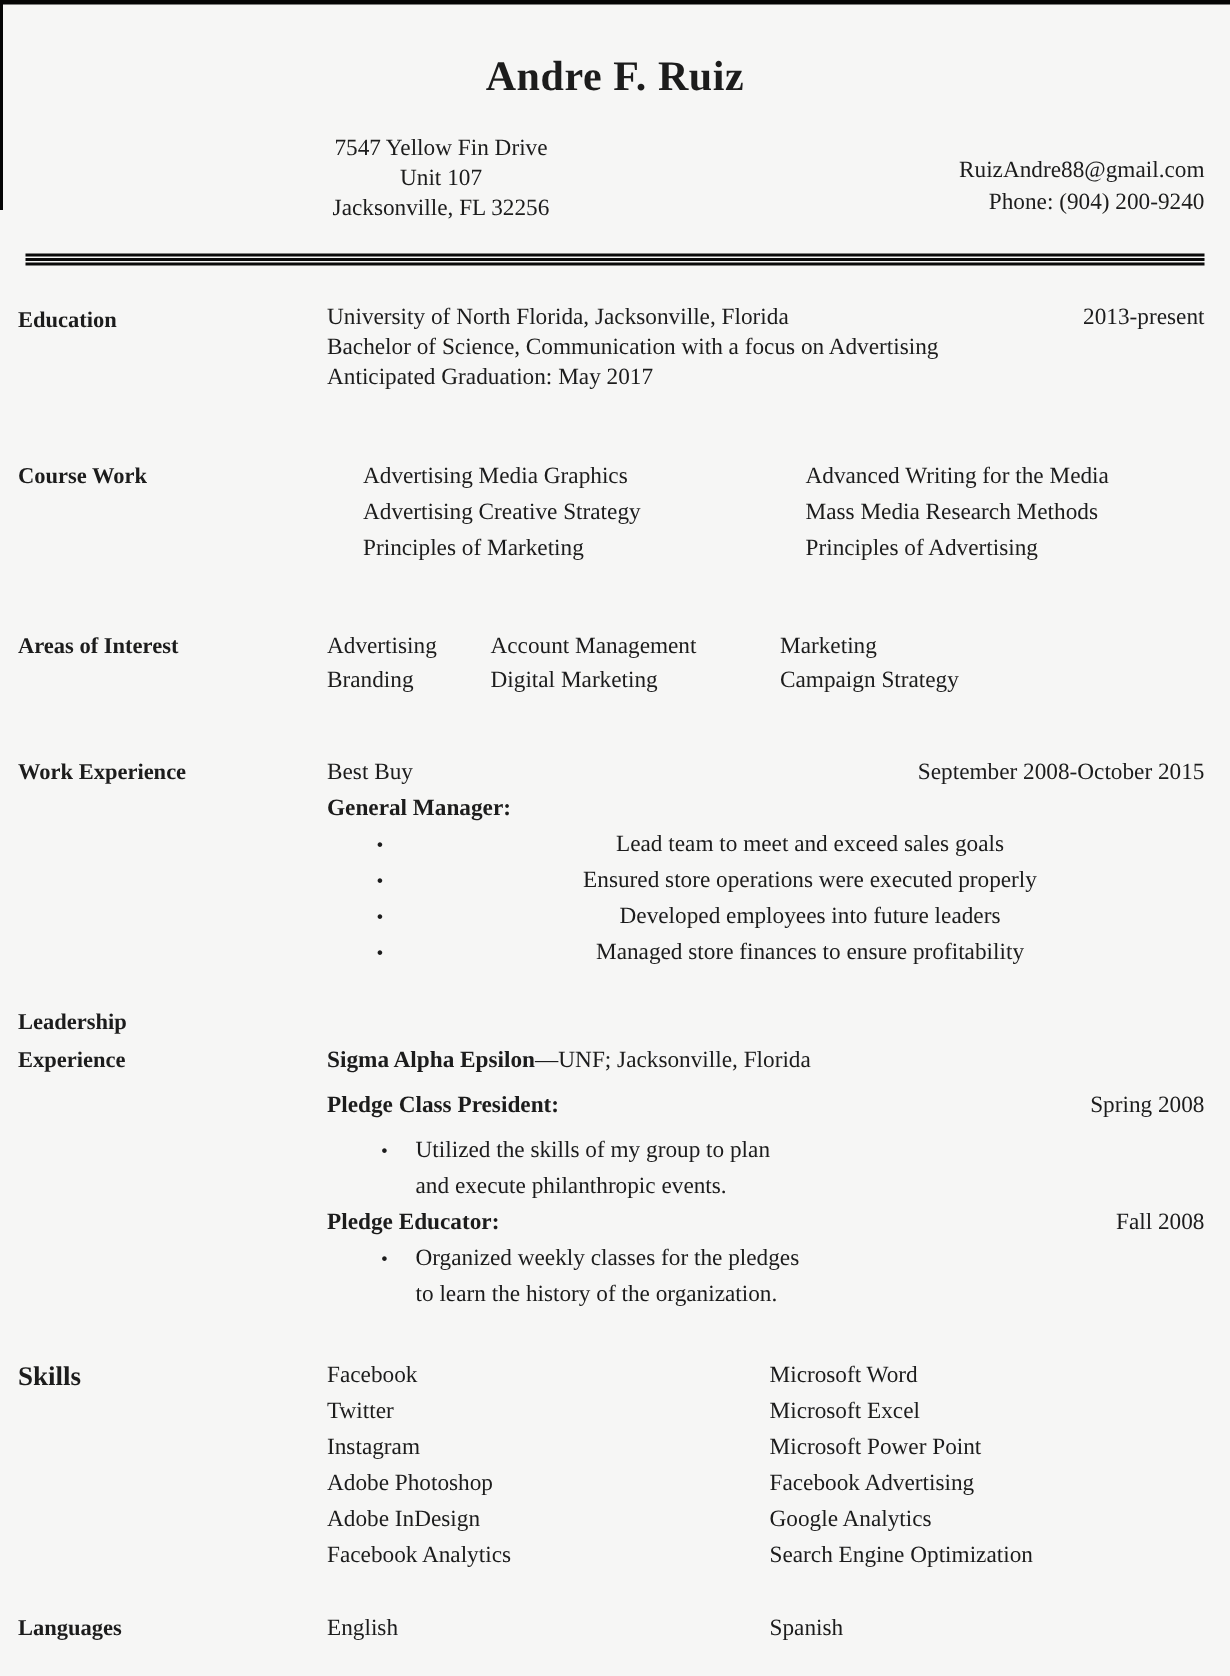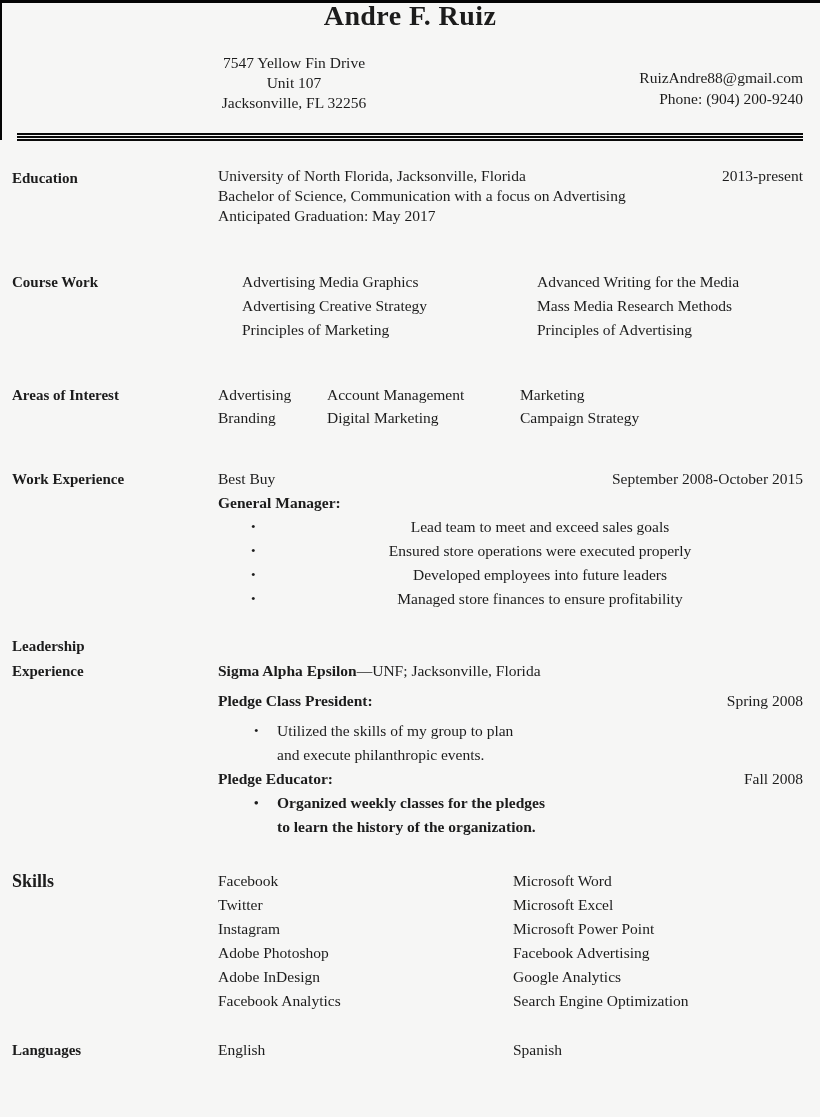--- a/index.html
+++ b/index.html
@@ -9,21 +9,21 @@
     color:#1c1c1c;
     font-size:15.5px;
   }
   .page { position:relative; width:820px; height:1117px; overflow:hidden; }
 
   
   .scan-top  { position:absolute; top:0; left:0; width:820px; height:3px; background:#050505; }
   .scan-left { position:absolute; top:0; left:0; width:2px; height:140px; background:#050505; }
 
   
-  .name { text-align:center; font-size:28px; font-weight:bold; letter-spacing:0.4px; }
+  .name { text-align:center; padding-top:36px; font-size:28px; font-weight:bold; letter-spacing:0.4px; }
   .contact { display:flex; margin-top:21px; }
   .contact-left  { width:218px; padding-left:20px; padding-top:21px; line-height:20px; }
   .contact-center{ flex:1; text-align:center; line-height:20px; }
   .contact-right { width:232px; text-align:right; padding-right:17px; padding-top:14px; line-height:21px; }
 
   
   .rule { margin:20px 17px 0 17px; }
   .rule-line { height:2px; background:#0a0a0a; margin-bottom:1px; }
   .rule-line:last-child { margin-bottom:0; }
 
@@ -51,21 +51,21 @@
   .bold { font-weight:bold; }
 
   ul.bullets { list-style:none; }
   ul.bullets li { position:relative; padding-left:59px; line-height:24px;text-align:center; }
   ul.bullets li::before { content:"\2022"; position:absolute; left:33px; top:0; font-size:13px; }
 
   .lead-org { margin-top:25px; line-height:24px; }
   .lead-role-title { margin-top:6px; line-height:24px; }
   .lead-bullet { position:relative; padding-left:59px; line-height:24px; margin-top:6px; white-space:pre-line; }
   .lead-bullet::before { content:"\2022"; position:absolute; left:36px; top:0; font-size:13px; }
-  .lead-bullet.tight { margin-top:0;font-weight:bold; }
+  .lead-bullet.tight { margin-top:0; }
 
   .skills-label { font-size:18px; }
 </style>
 </head>
 <body>
 
 <div class="page">
   <div class="scan-top"></div>
   <div class="scan-left"></div>
 

